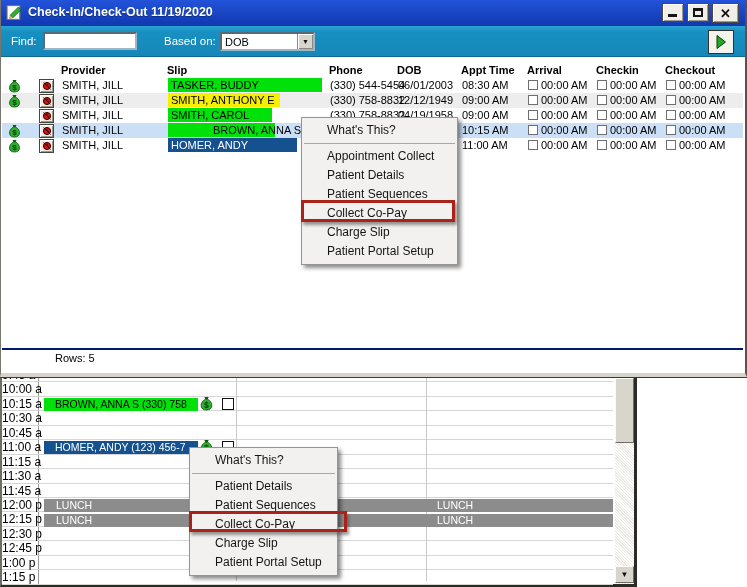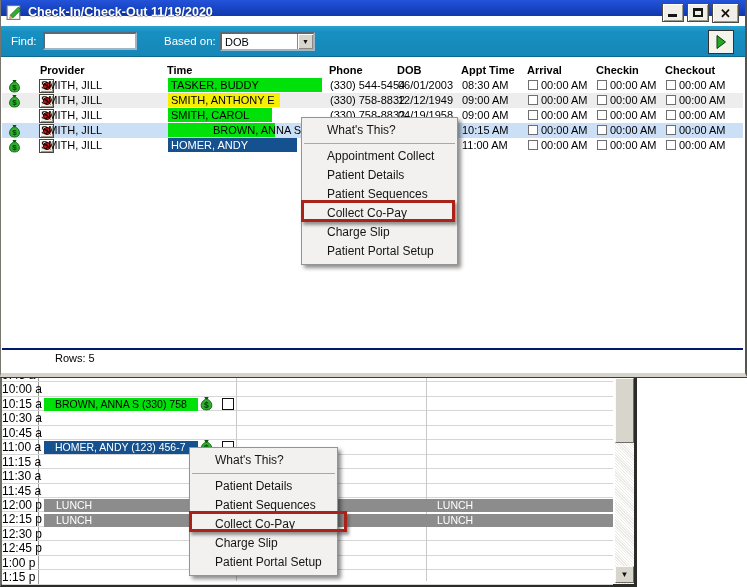--- a/index.html
+++ b/index.html
@@ -63,21 +63,21 @@
     text-align:center; font-size:8px; line-height:15px; color:#111;
   }
 
   
   .win {
     position:absolute; left:0; top:0; width:747px; height:377px; z-index:5;
     background:#ffffff; border-left:1px solid #77756e; border-right:2px solid #55534d;
     border-bottom:4px solid #d6d3ca; box-shadow:0 1px 0 #3c3b37;
   }
   .titlebar {
-    position:absolute; left:0; top:0; right:0; height:16px;
+    position:absolute; left:0; top:0; right:0; height:26px;
     background:linear-gradient(180deg,#2353da 0%, #1038ae 100%);
     color:#fff;
   }
   .titlebar .appicon { position:absolute; left:5px; top:4px; width:17px; height:17px; }
   .titlebar .ttext {
     position:absolute; left:27px; top:5px; font-size:12.5px; font-weight:bold; white-space:nowrap;
     text-shadow:0 1px 1px rgba(0,0,0,.35);
   }
   .winbtns { position:absolute; right:6px; top:3px; display:flex; gap:3px; }
   .tbtn {
@@ -114,21 +114,21 @@
   }
   .runbtn {
     position:absolute; right:11px; top:4px; width:26px; height:24px;
     background:#f4f3ec; border:1px solid #33322e; display:flex; align-items:center; justify-content:center;
   }
 
   
   .thead { position:absolute; left:0; top:63px; right:0; height:14px; font-weight:bold; font-size:11px; }
   .cell { position:absolute; top:0; height:15px; line-height:15px; font-size:11px; white-space:nowrap; }
   .c-bag { left:5px; top:1px; } .c-bell { left:37px; top:1px; }
-  .c-provider { left:39px; } .c-name { left:166px; } .c-phone { left:328px; }
+  .c-provider { left:60px; } .c-name { left:166px; } .c-phone { left:328px; }
   .c-dob { left:396px; } .c-appt { left:460px; } .c-arr { left:526px; }
   .c-chk { left:595px; } .c-out { left:664px; }
   .trow { position:absolute; left:1px; right:2px; height:15px; }
   .r0 { top:78px; } .r1 { top:93px; } .r2 { top:108px; } .r3 { top:123px; } .r4 { top:138px; }
   .namehl { display:inline-block; height:14px; line-height:14px; padding-left:3px; }
   .cb {
     display:inline-block; width:10px; height:10px; background:#fff;
     border:1px solid #6f6f6f; vertical-align:-1px; margin-right:3px;
   }
   .bellbtn {
@@ -280,21 +280,21 @@
     </span>
     <span class="runbtn">
       <svg width="16" height="16" viewBox="0 0 16 16">
           <path d="M4 1.5 L12.5 8 L4 14.5 Z" fill="#23a823" stroke="#103c10" stroke-width="1"></path>
         </svg>
     </span>
   </div>
 
   <div class="thead">
     <span class="cell c-provider">Provider</span>
-    <span class="cell c-name">Time</span>
+    <span class="cell c-name">Slip</span>
     <span class="cell c-phone">Phone</span>
     <span class="cell c-dob">DOB</span>
     <span class="cell c-appt">Appt Time</span>
     <span class="cell c-arr">Arrival</span>
     <span class="cell c-chk">Checkin</span>
     <span class="cell c-out">Checkout</span>
   </div>
 
   <div class="trow r0" style="background-color: rgb(255, 255, 255);">
     <span class="cell c-bag">

